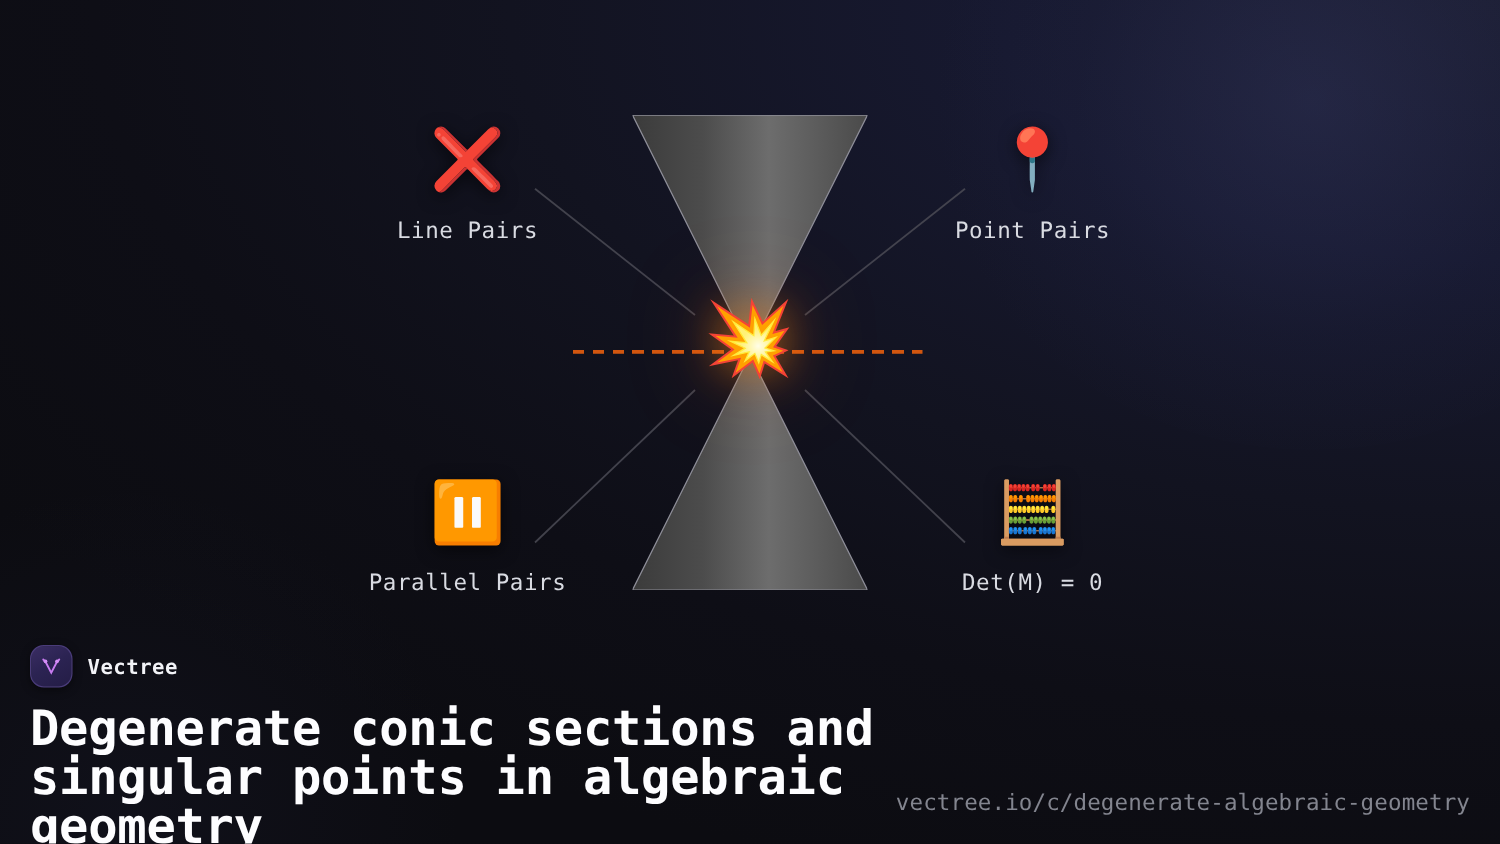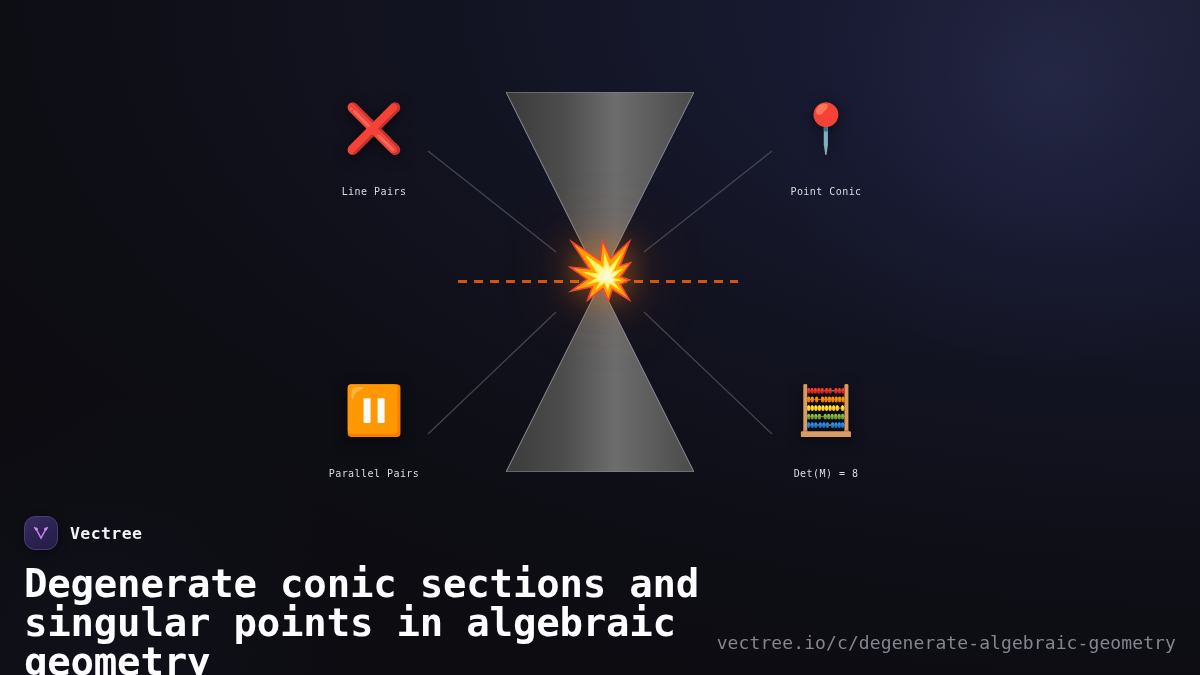--- a/index.html
+++ b/index.html
@@ -89,23 +89,23 @@
     text-align:center;
   }
   .node .emoji {
     font-size:48px; line-height:1;
     display:block;
     height:62px;
     filter:drop-shadow(0 3px 7px rgba(0,0,0,.60));
   }
   .node .caption {
     display:block;
-    margin-top:20px;
+    margin-top:8px;
     color:#d9dbe2;
-    font-size:10px;
+    font-size:18px;
     letter-spacing:.45px;
   }
   .node.tl { left:274px; top:104px; }
   .node.tr { left:726px; top:104px; }
   .node.bl { left:274px; top:386px; }
   .node.br { left:726px; top:386px; }
 
   
   #footer {
     position:absolute; left:0; bottom:0;
@@ -200,31 +200,31 @@
     <div id="burst">💥</div>
 
 
     <div class="node tl">
       <span class="emoji">❌</span>
       <span class="caption">Line Pairs</span>
     </div>
 
     <div class="node tr">
       <span class="emoji">📍</span>
-      <span class="caption">Point Conic</span>
+      <span class="caption">Point Pairs</span>
     </div>
 
     <div class="node bl">
       <span class="emoji">⏸️</span>
       <span class="caption">Parallel Pairs</span>
     </div>
 
     <div class="node br">
       <span class="emoji">🧮</span>
-      <span class="caption">Det(M) = 8</span>
+      <span class="caption">Det(M) = 0</span>
     </div>
 
   </div>
 
   <div id="footer">
 
     <div id="brand">
       <div id="brand-badge">
         <svg width="20" height="20" viewBox="0 0 20 20" aria-hidden="true">
           <g stroke="#c77bf0" stroke-width="1.5" fill="none" stroke-linecap="round">

